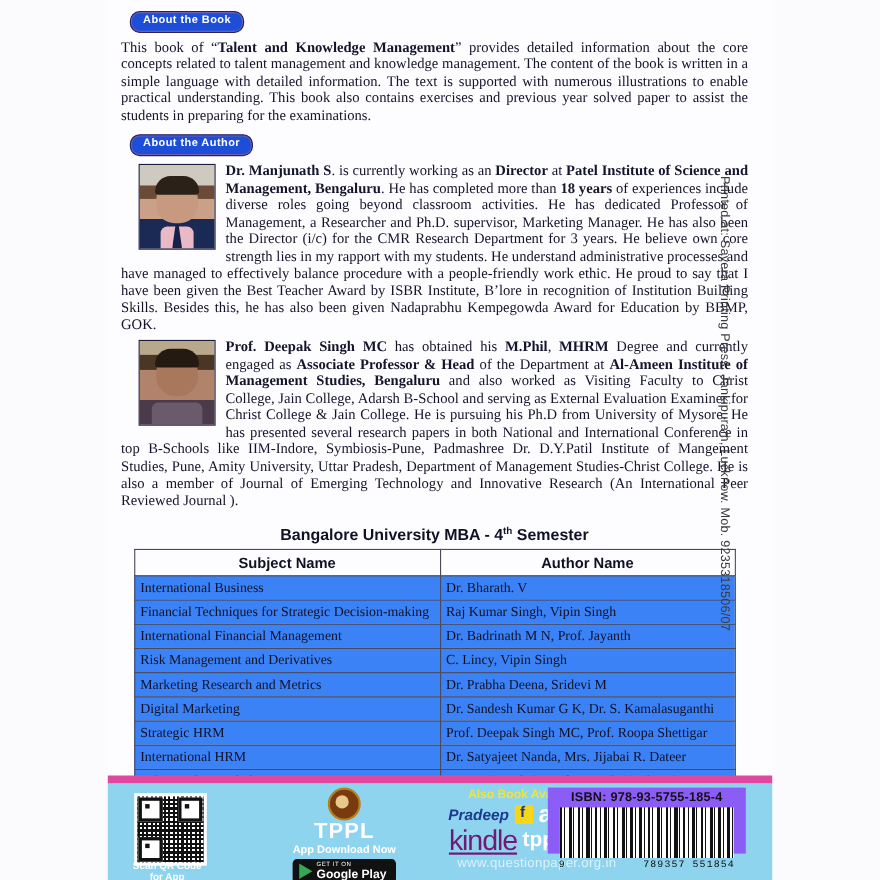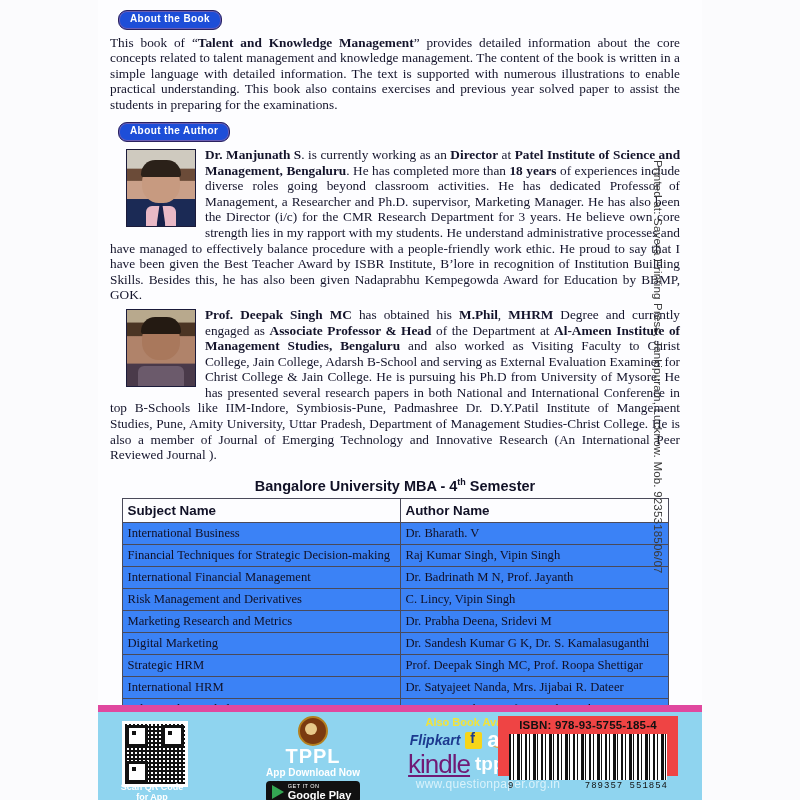--- a/index.html
+++ b/index.html
@@ -106,21 +106,21 @@
     padding:2px 5px;
     font-size:12.6px;
     line-height:15px;
     color:#111126;
     height:17px;
   }
   table.subjects th{
     font-family:"Liberation Sans", sans-serif;
     font-weight:bold;
     font-size:13.4px;
-    text-align:left;
+    text-align:center;
     background:#fdfdff;
     height:19px;
   }
   table.subjects td{
     font-family:"Liberation Serif", serif;
     text-align:left;
     background:#3b82f6;
   }
   col.c1{width:278px;}
   col.c2{width:268px;}
@@ -227,21 +227,21 @@
     font-family:"Liberation Sans", sans-serif;
     font-weight:bold;font-size:19px;color:#ffffff;line-height:22px;
   }
   .qp-url{
     font-family:"Liberation Sans", sans-serif;
     font-size:12px;color:#d9f2fb;line-height:14px;letter-spacing:.3px;
   }
 
   .isbn-box{
     position:absolute;left:400px;top:4px;width:180px;height:60px;
-    background:#ef4444;
+    background:#8b5cf6;
   }
   .isbn-text{
     text-align:center;
     font-family:"Liberation Sans", sans-serif;
     font-weight:bold;font-size:11.5px;color:#111;
     margin-top:3px;letter-spacing:.2px;
   }
   .barcode{
     margin:3px auto 0 auto;width:158px;height:46px;
     background:repeating-linear-gradient(90deg,
@@ -399,21 +399,21 @@
             <div class="gplay-t1">GET IT ON</div>
             <div class="gplay-t2">Google Play</div>
           </div>
         </div>
       </div>
     </div>
 
     <div class="stores">
       <div class="stores-head">Also Book Available on:</div>
       <div class="stores-row">
-        <span class="flipkart">Flipkart</span>
+        <span class="flipkart">Pradeep</span>
         <span class="fk-bag"></span>
         <span class="amazon">amazon</span>
       </div>
       <div class="stores-row">
         <span class="kindle">kindle</span>
         <span class="tpplorg">tppl.org.in</span>
       </div>
       <div class="qp-url">www.questionpaper.org.in</div>
     </div>
 

